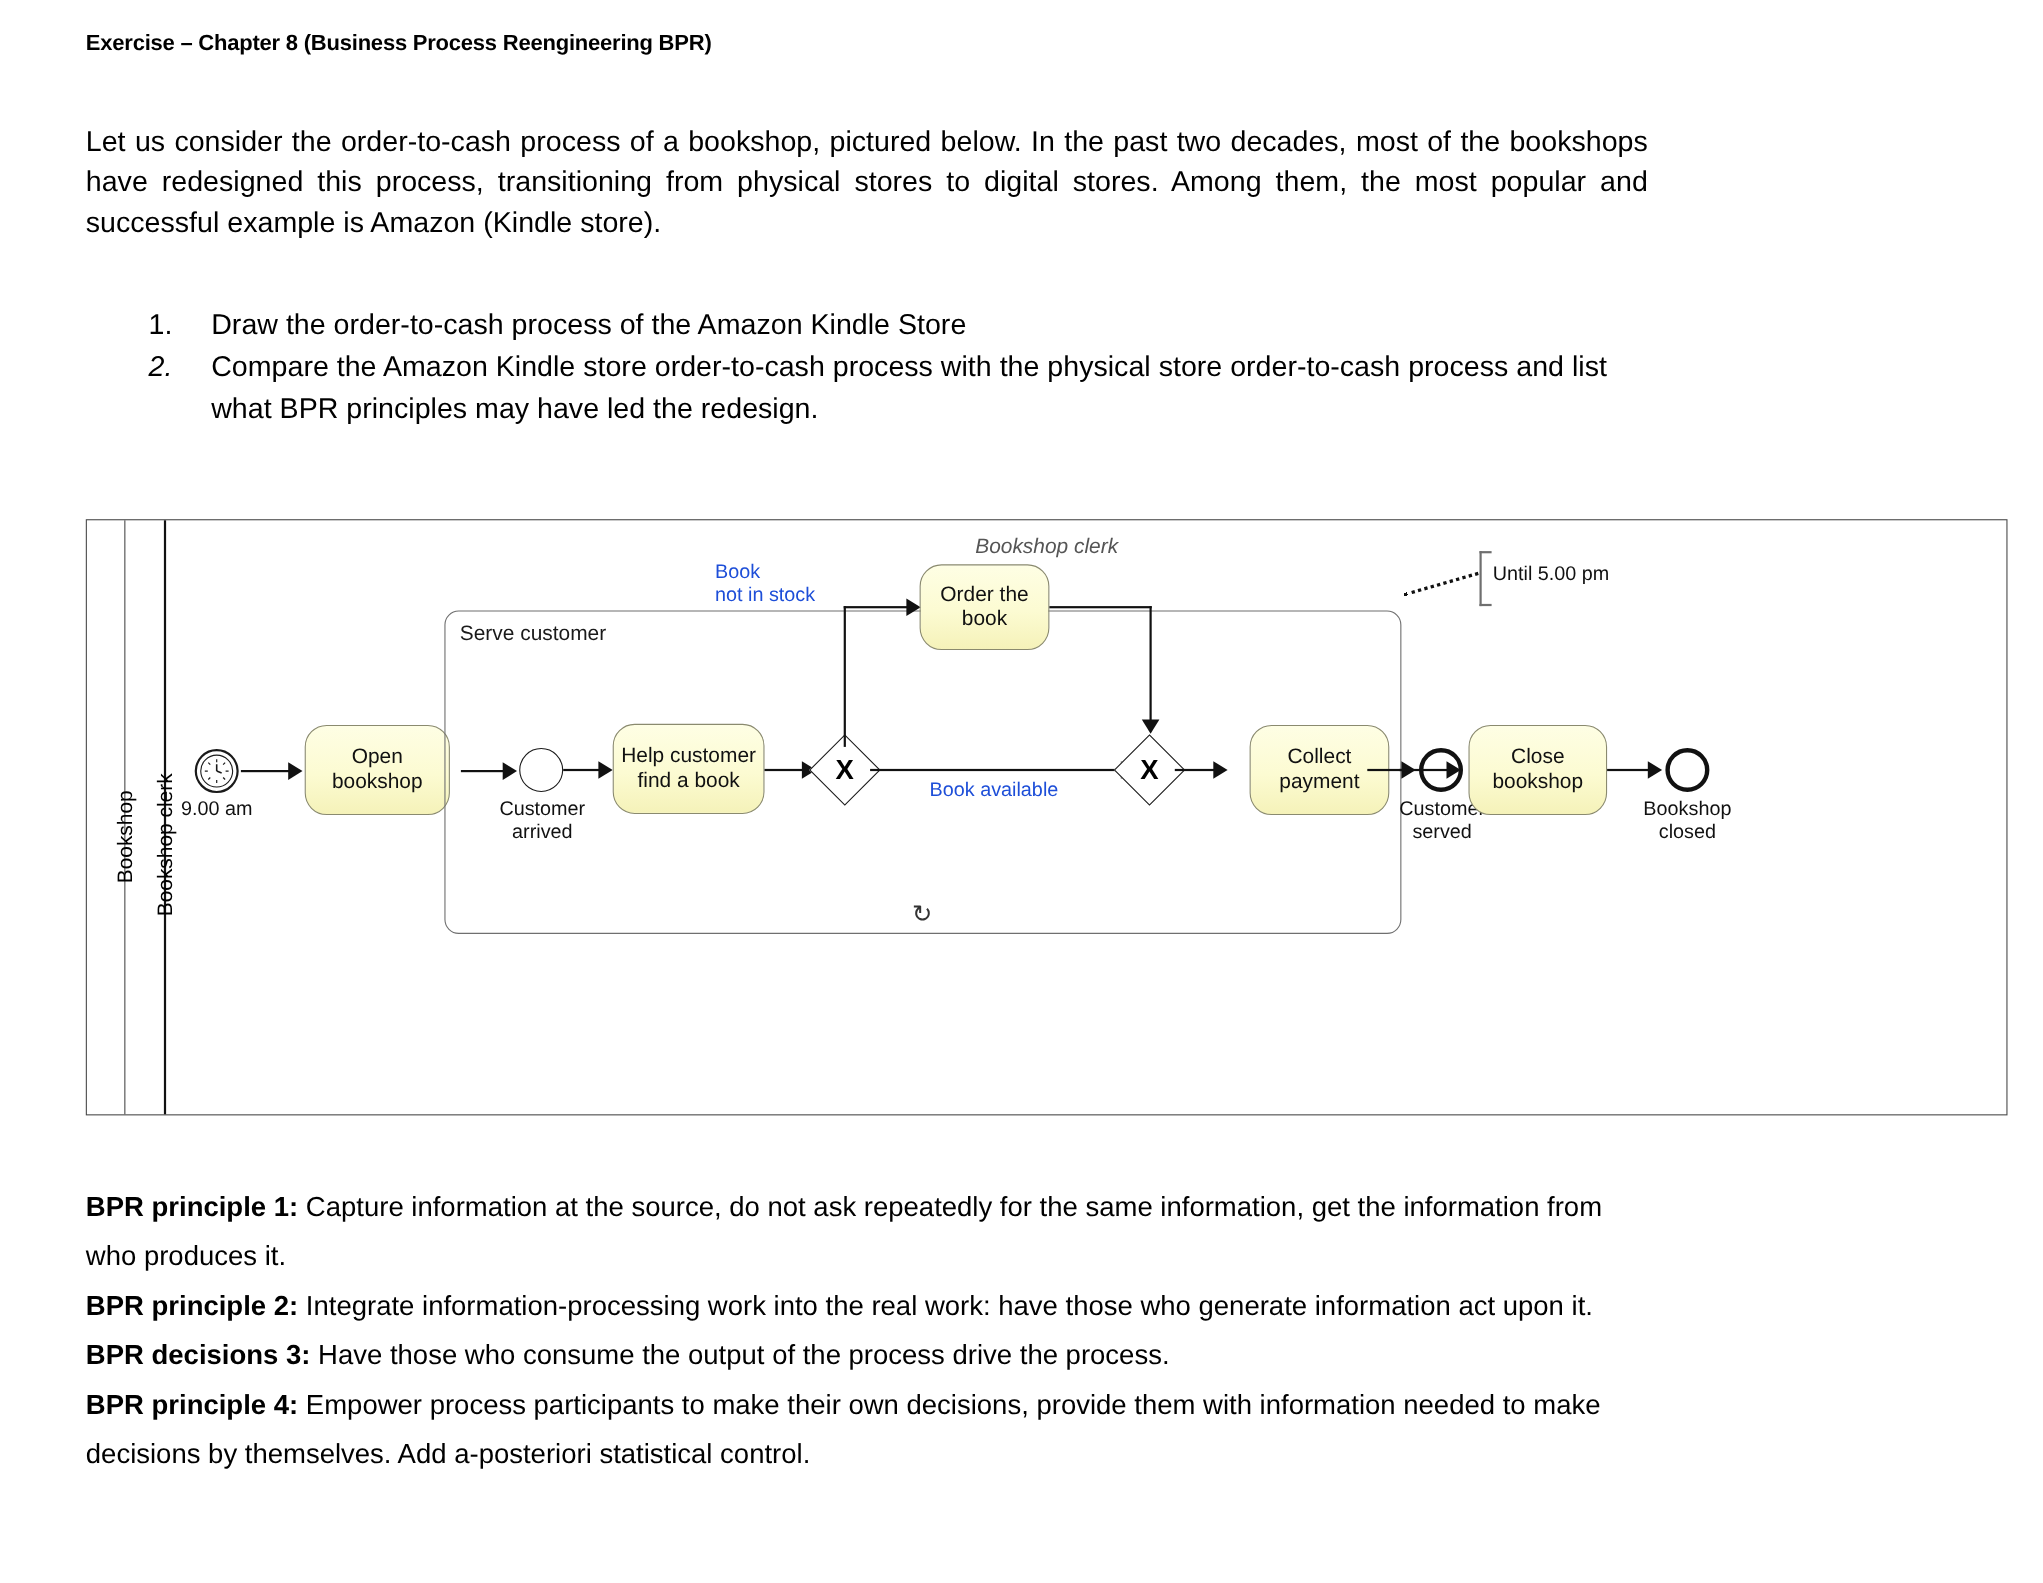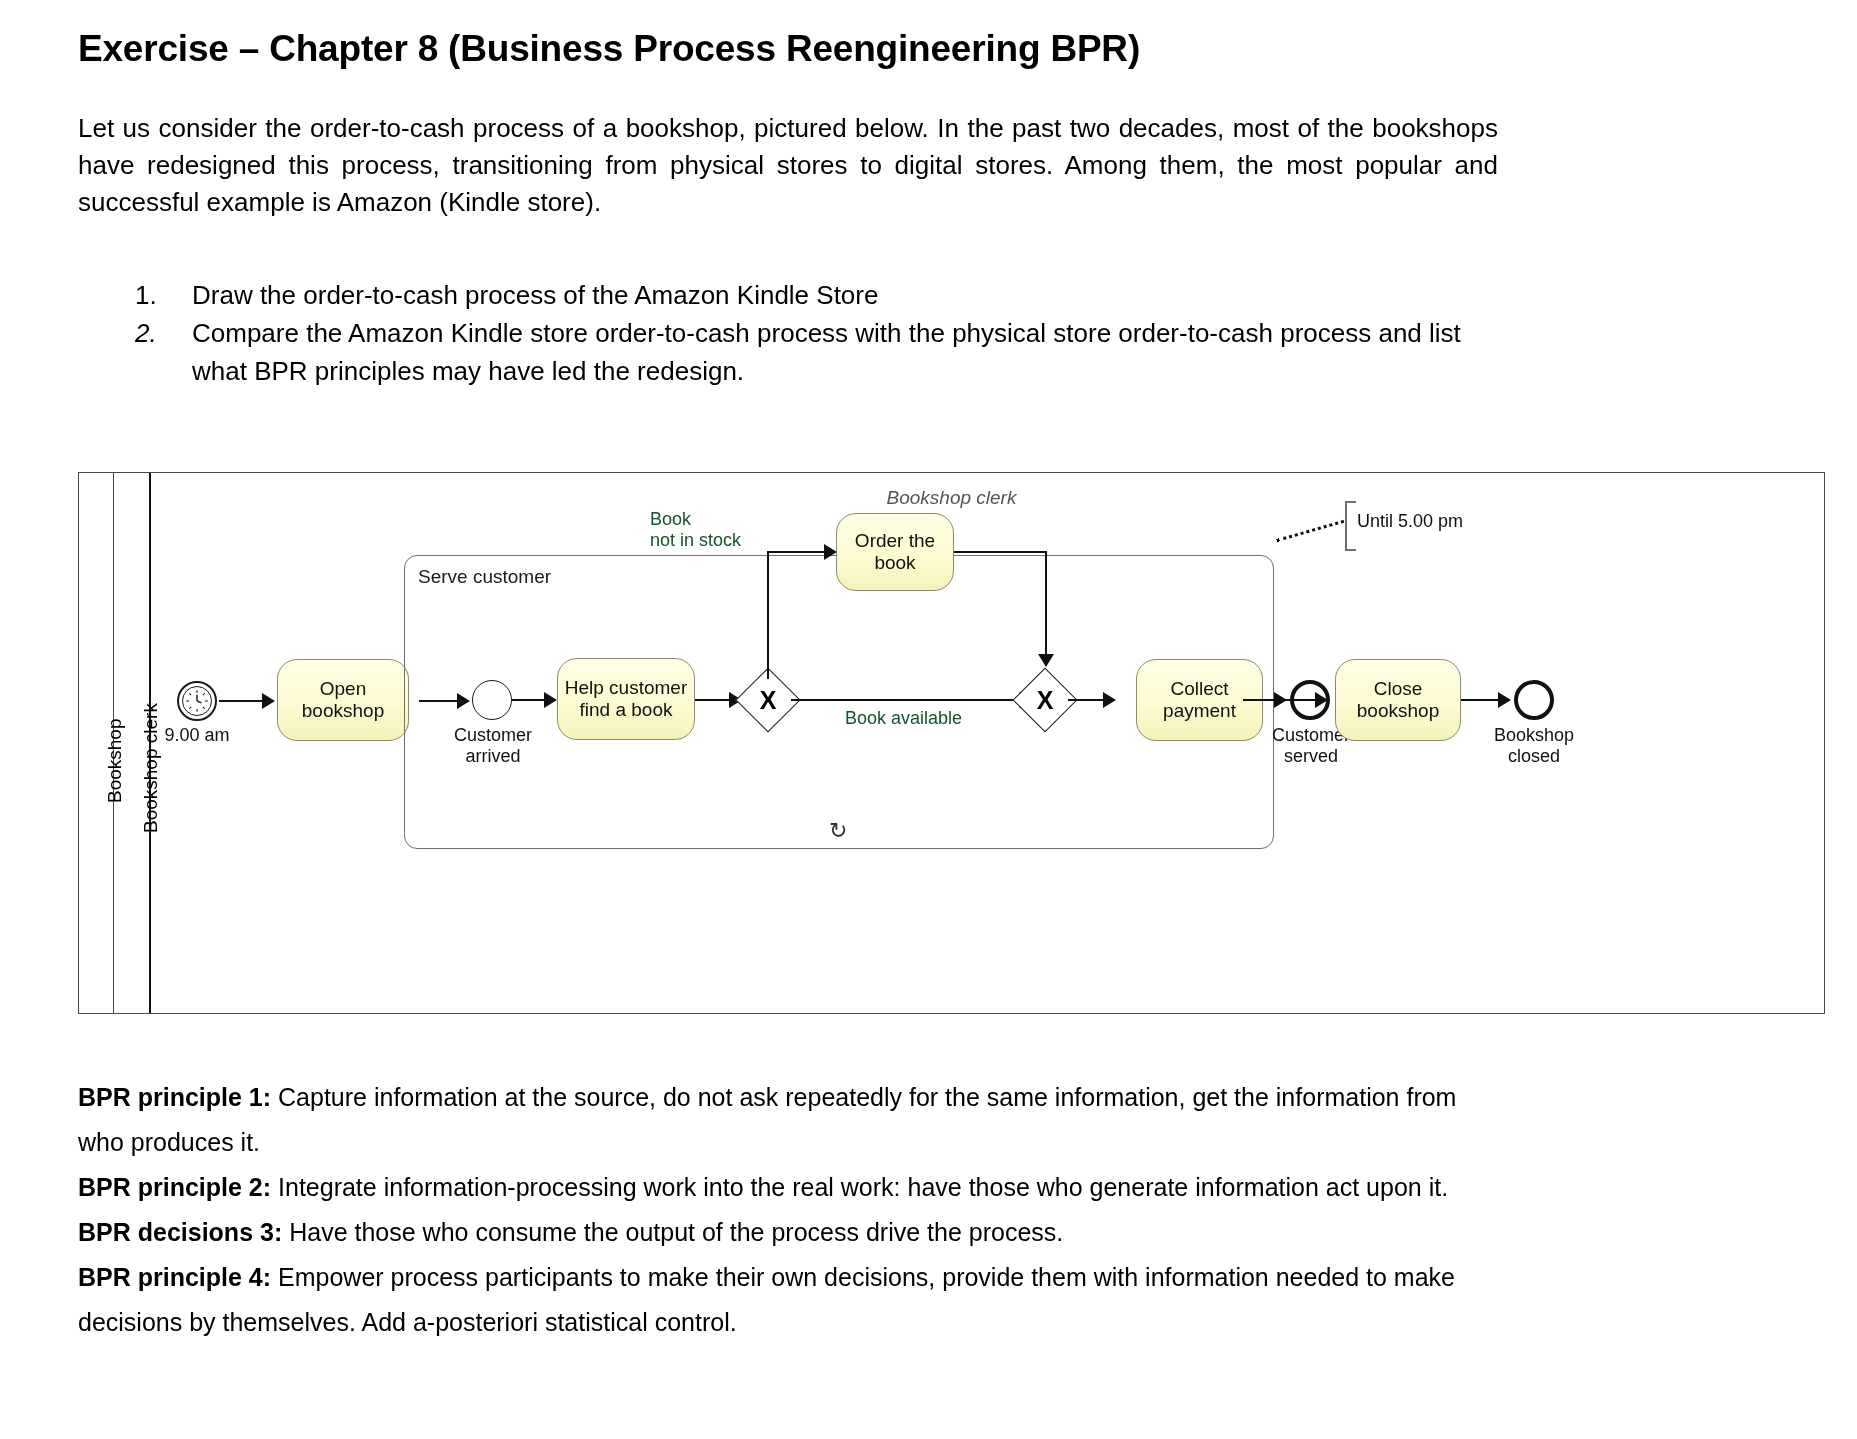--- a/index.html
+++ b/index.html
@@ -6,21 +6,21 @@
   body{
     width:1857px;height:1439px;position:relative;overflow:hidden;
     font-family:"Liberation Sans", sans-serif;
     color:#000;
   }
   .doc{position:absolute;left:0;top:0;width:1857px;height:1439px;}
 
   
   h1.title{
     position:absolute;left:78px;top:28px;margin:0;
-    font-size:37px;font-weight:bold;letter-spacing:-0.2px;
+    font-size:20px;font-weight:bold;letter-spacing:-0.2px;
     font-family:"Liberation Sans", sans-serif;
   }
   .para{
     position:absolute;left:78px;top:110px;width:1420px;
     font-size:26px;line-height:37px;text-align:justify;
   }
   .olist{position:absolute;left:135px;top:276px;width:1380px;font-size:26px;line-height:38px;}
   .oitem{display:flex;gap:0px;margin:0;}
   .onum{width:57px;flex:0 0 57px;}
   .onum.ital{font-style:italic;}
@@ -84,21 +84,21 @@
   .gw-x{
     position:absolute;left:0;top:0;width:46px;height:46px;
     display:flex;align-items:center;justify-content:center;
     font-size:25px;font-weight:bold;font-family:"Liberation Sans",sans-serif;
   }
 
   .caption{
     position:absolute;text-align:center;font-size:18px;color:#111;line-height:21px;
     white-space:pre-line;
   }
-  .flowlabel{position:absolute;font-size:18px;color:#14532d;line-height:21px;white-space:pre-line;}
+  .flowlabel{position:absolute;font-size:18px;color:#1d4ed8;line-height:21px;white-space:pre-line;}
 
   
   .ln{position:absolute;background:#111;}
   .ln.h{height:2.2px;}
   .ln.v{width:2.2px;}
   .arrowR{
     position:absolute;width:0;height:0;
     border-left:13px solid #111;border-top:8px solid transparent;border-bottom:8px solid transparent;
   }
   .arrowD{

